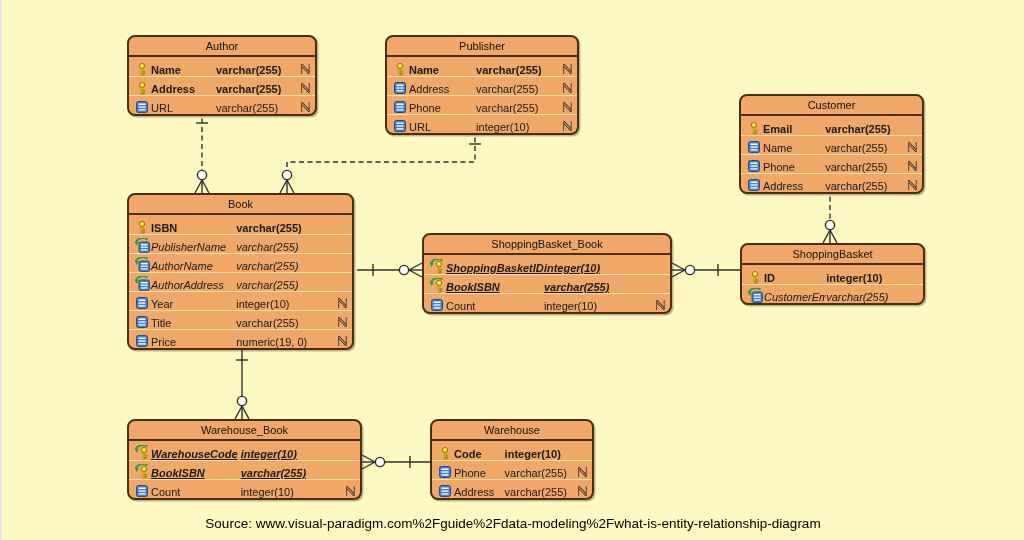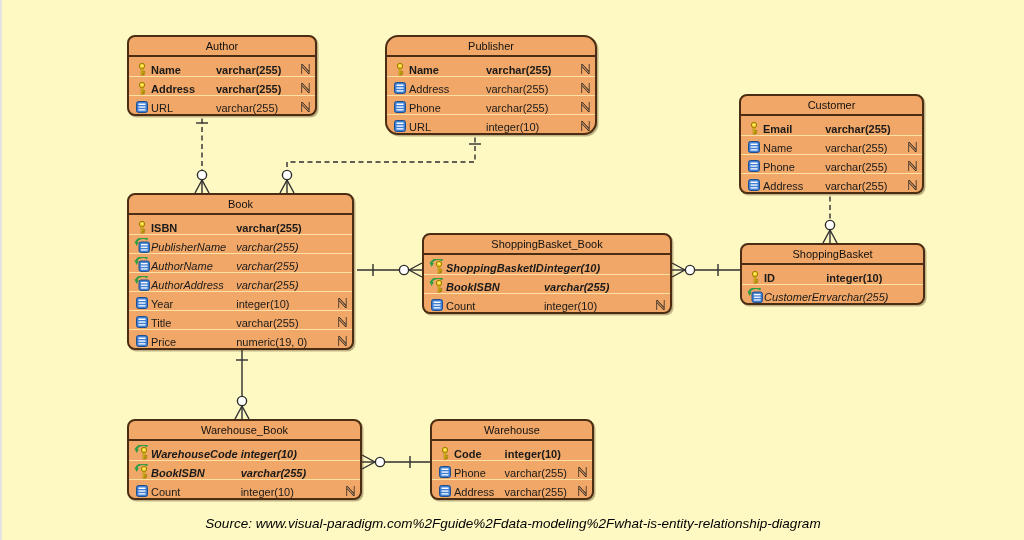--- a/index.html
+++ b/index.html
@@ -23,24 +23,24 @@
     height:19px;display:flex;align-items:flex-end;box-sizing:border-box;
     padding:0 4px 0 4px;
   }
   .attr-row + .attr-row{border-top:1px solid #FBE2A4;}
   .attr-icon{flex:0 0 18px;display:flex;align-items:center;justify-content:center;}
   .attr-name{flex:1 1 auto;white-space:nowrap;overflow:hidden;}
   .attr-type{flex:0 0 45%;white-space:nowrap;}
   .attr-null{flex:0 0 15px;text-align:right;font-size:14px;line-height:14px;color:#222;}
   .em-pk .attr-name,.em-pk .attr-type{font-weight:bold;}
   .em-fk .attr-name,.em-fk .attr-type{font-style:italic;}
-  .em-pkfk .attr-name,.em-pkfk .attr-type{font-weight:bold;font-style:italic;}
+  .em-pkfk .attr-name,.em-pkfk .attr-type{font-weight:bold;font-style:italic;text-decoration:underline;}
   #caption{
     position:absolute;left:0;top:516px;width:100%;text-align:center;
-    font-size:13.5px;color:#000;font-style:italic;
+    font-size:13.5px;color:#000;
   }
 </style>
 </head>
 <body>
 
 <div id="stage">
   <svg id="rel-layer" width="1024" height="540" viewBox="0 0 1024 540">
       <g>
         <polyline points="200,110 200,170" fill="none" stroke="#2e2e2e" stroke-width="1.4" stroke-dasharray="5 3.5"></polyline>
       </g>
@@ -142,21 +142,21 @@
   <rect x="2" y="4.8" width="7" height="1.5" fill="#e8f0ff"></rect>
   <rect x="2" y="7.6" width="7" height="1.5" fill="#e8f0ff"></rect>
               </g>
             </svg>
           </span>
           <span class="attr-name">URL</span>
           <span class="attr-type">varchar(255)</span>
           <span class="attr-null">ℕ</span>
         </div>
       </div>
-      <div class="entity" style="left: 383px; top: 35px; width: 212px; border-radius: 13px;">
+      <div class="entity" style="left: 383px; top: 35px; width: 194px;">
         <div class="entity-header">Publisher</div>
         <div class="attr-row em-pk">
           <span class="attr-icon">
             <svg width="14" height="14" viewBox="0 0 14 14">
               <g transform="translate(3,1)">
   <circle cx="4" cy="3" r="2.7" fill="#F6D32D" stroke="#9c7d00" stroke-width="1"></circle>
   <circle cx="4" cy="2.7" r=".8" fill="#fff8c8"></circle>
   <rect x="3.1" y="5.2" width="1.8" height="7" fill="#F6D32D" stroke="#9c7d00" stroke-width=".7"></rect>
   <rect x="4.9" y="8.6" width="2" height="1.3" fill="#F6D32D" stroke="#9c7d00" stroke-width=".6"></rect>
   <rect x="4.9" y="10.6" width="1.5" height="1.2" fill="#F6D32D" stroke="#9c7d00" stroke-width=".6"></rect>

